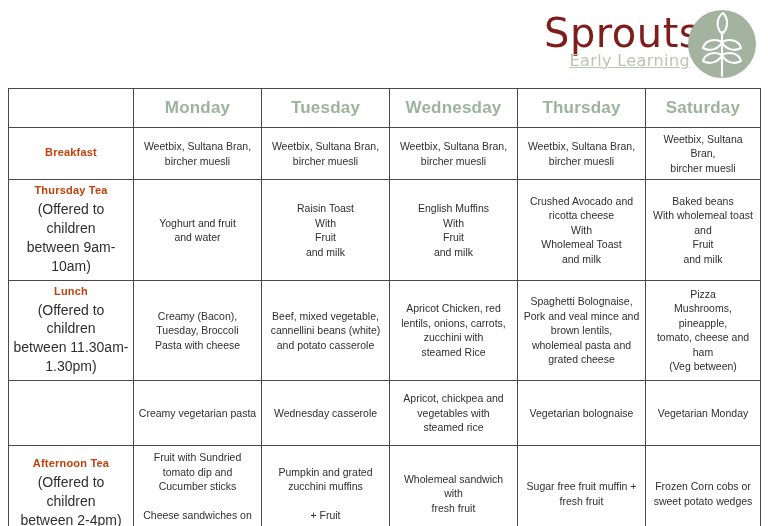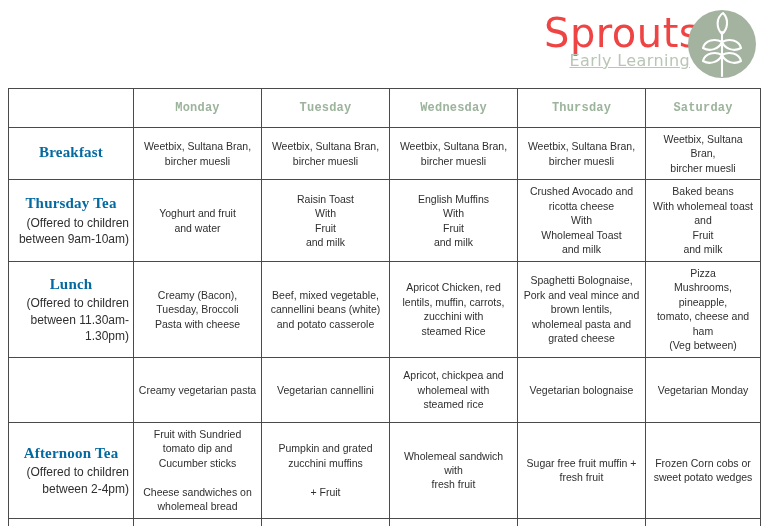--- a/index.html
+++ b/index.html
@@ -41,21 +41,21 @@
     top: 8px;
     width: 146px;
     text-align: right;
   }
   #brand-name {
     display: block;
     font-size: 40px;
     line-height: 42px;
     font-weight: 400;
     letter-spacing: 0.5px;
-    color: #ef4444;
+    color: #7f1d1d;
     font-family: "DejaVu Sans", sans-serif;
     white-space: nowrap;
   }
   #brand-tagline {
     display: block;
     font-size: 16px;
     line-height: 18px;
     font-weight: 400;
     letter-spacing: 0.4px;
     color: #b9c5b5;
@@ -79,48 +79,47 @@
     padding: 4px 4px;
   }
   col.col-label  { width: 125px; }
   col.col-day    { width: 128px; }
   col.col-day-last { width: 115px; }
 
   
   .day-header-row td { height: 30px; }
   .day-header {
     color: #9cb39c;
-    font-size: 12px;
+    font-size: 17px;
     font-weight: bold;
-    font-family: Liberation Mono, monospace;
+    font-family: Liberation Sans, sans-serif;
     letter-spacing: 0.2px;
   }
   .corner-cell { }
 
   
   .meal-label {
     text-align: center;
     line-height: 1.25;
   }
   .meal-name {
     display: block;
-    color: #0369a1;
-    font-size: 15px;
+    color: #c2410c;
+    font-size: 11px;
     font-weight: bold;
-    font-family: Liberation Serif, serif;
+    font-family: Liberation Sans, sans-serif;
     letter-spacing: 0.2px;
     margin-bottom: 2px;
   }
   .meal-time {
     display: block;
     color: #2f2f2f;
-    font-size: 12px;
+    font-size: 14px;
     line-height: 1.35;
     font-family: "Liberation Sans", sans-serif;
-    text-align: right;
   }
 
   
   .meal-cell {
     font-size: 10.5px;
     line-height: 1.38;
     color: #2f2f2f;
     white-space: pre-line;
   }
 
@@ -235,40 +234,40 @@
 between 11.30am-
 1.30pm)</span>
       </td>
       <td class="meal-cell top-align">Creamy (Bacon),
 Tuesday, Broccoli
 Pasta with cheese</td>
       <td class="meal-cell top-align">Beef, mixed vegetable,
 cannellini beans (white)
 and potato casserole</td>
       <td class="meal-cell top-align">Apricot Chicken, red
-lentils, muffin, carrots,
+lentils, onions, carrots,
 zucchini with
 steamed Rice</td>
       <td class="meal-cell top-align">Spaghetti Bolognaise,
 Pork and veal mince and
 brown lentils,
 wholemeal pasta and
 grated cheese</td>
       <td class="meal-cell top-align">Pizza
 Mushrooms, pineapple,
 tomato, cheese and ham
 (Veg between)</td>
     </tr>
 
     <tr class="row-veg">
       <td class="meal-label empty-cell"></td>
       <td class="meal-cell">Creamy vegetarian pasta</td>
-      <td class="meal-cell">Vegetarian cannellini</td>
+      <td class="meal-cell">Wednesday casserole</td>
       <td class="meal-cell">Apricot, chickpea and
-wholemeal with
+vegetables with
 steamed rice</td>
       <td class="meal-cell">Vegetarian bolognaise</td>
       <td class="meal-cell">Vegetarian Monday</td>
     </tr>
 
     <tr class="row-afternoon">
       <td class="meal-label top-align">
         <span class="meal-name">Afternoon Tea</span>
         <span class="meal-time" style="white-space:pre-line">(Offered to children
 between 2-4pm)</span>

